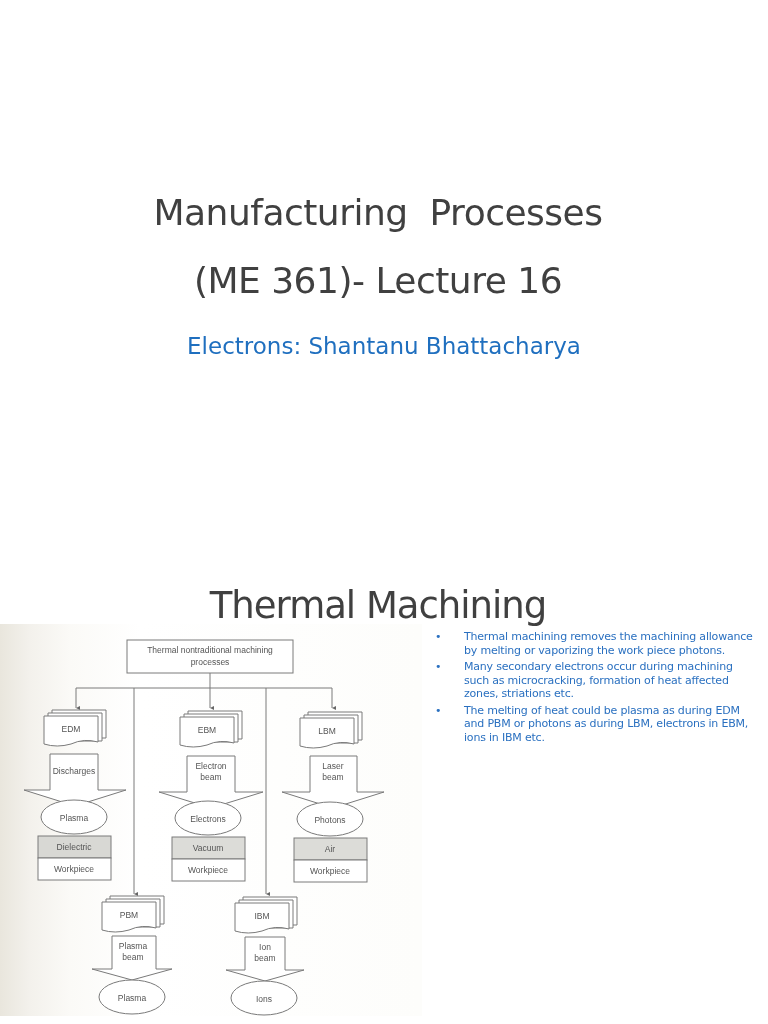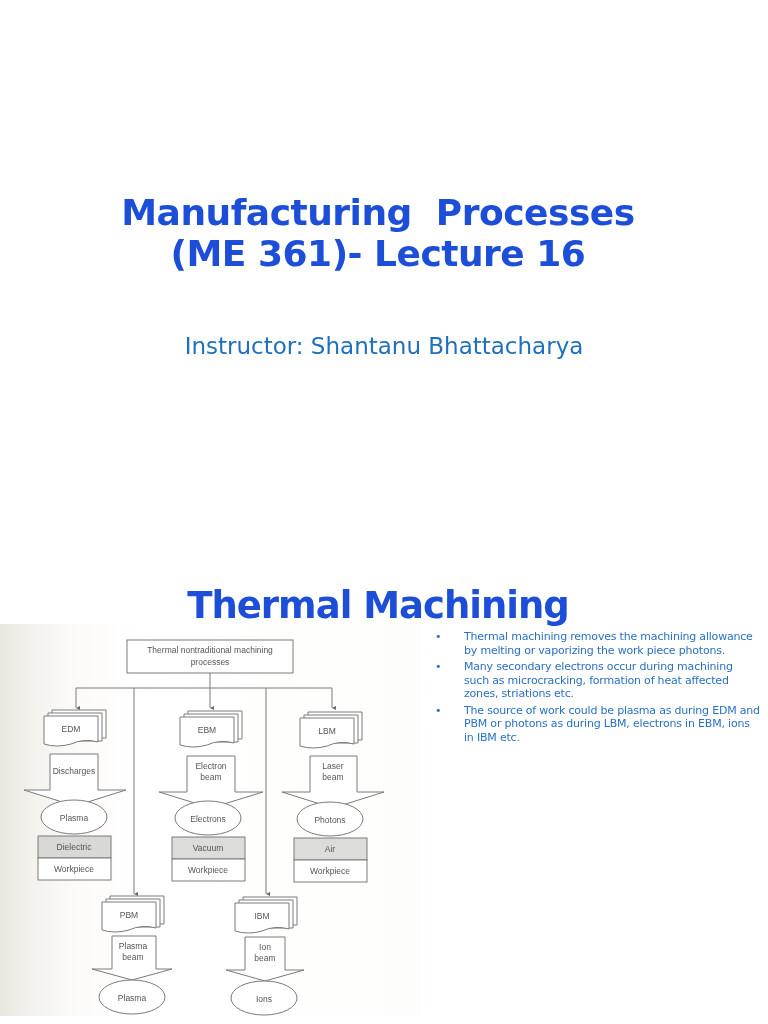--- a/index.html
+++ b/index.html
@@ -3,25 +3,25 @@
 <meta charset="utf-8">
 <style>
   html, body { margin: 0; padding: 0; }
   body {
     width: 768px; height: 1024px; position: relative; overflow: hidden;
     background: #ffffff;
     font-family: "Liberation Sans", sans-serif;
   }
   .slide-title {
     position: absolute; left: 0; width: 756px; text-align: center;
-    color: #1d4ed8; font-family: "DejaVu Sans", sans-serif;
-    font-weight: bold; letter-spacing: -0.5px;
+    color: #404040; font-family: "DejaVu Sans", sans-serif;
+    font-weight: normal; letter-spacing: -0.5px;
   }
   #title-line1 { top: 192px; font-size: 36px; }
-  #title-line2 { top: 233px; font-size: 36px; }
+  #title-line2 { top: 260px; font-size: 36px; }
   #instructor {
     position: absolute; top: 333px; left: 0; width: 768px; text-align: center;
     color: #1f6fbf; font-family: "DejaVu Sans", sans-serif; font-size: 23px;
   }
   #slide2-title { top: 584px; font-size: 37px; letter-spacing: -1px; text-align: center; }
 
   
   #figure {
     position: absolute; left: 0; top: 624px; width: 422px; height: 392px;
     background: linear-gradient(to right, #e9e6dd 0px, #f3f1ec 30px, #fbfaf7 70px, #ffffff 140px, #fdfdfb 420px);
@@ -38,21 +38,21 @@
   .bullet { display: flex; margin-bottom: 3px; }
   .bullet-dot { width: 34px; flex: none; padding-left: 5px; box-sizing: border-box; }
   .bullet-text { flex: 1; letter-spacing: -0.2px; }
 </style>
 </head>
 <body>
 
 <div>
   <div id="title-line1" class="slide-title" style="white-space:pre;">Manufacturing  Processes</div>
   <div id="title-line2" class="slide-title">(ME 361)- Lecture 16</div>
-  <div id="instructor">Instructor: Shantanu Bhattacharya</div>
+  <div id="instructor">Electrons: Shantanu Bhattacharya</div>
 </div>
 
 <div>
   <div id="slide2-title" class="slide-title">Thermal Machining</div>
 
   <div id="figure">
     <svg width="422" height="392" viewBox="0 632 422 392" xmlns="http://www.w3.org/2000/svg">
       <defs>
         <marker id="arr" markerWidth="6" markerHeight="6" refX="3" refY="5" orient="auto">
           <path d="M1,1 L3,5 L5,1 Z" fill="#666"></path>
@@ -158,16 +158,16 @@
     <div class="bullet">
       <span class="bullet-dot">•</span>
       <span class="bullet-text">Thermal machining removes the machining allowance by melting or vaporizing the work piece photons.</span>
     </div>
     <div class="bullet">
       <span class="bullet-dot">•</span>
       <span class="bullet-text">Many secondary electrons occur during machining such as microcracking, formation of heat affected zones, striations etc.</span>
     </div>
     <div class="bullet">
       <span class="bullet-dot">•</span>
-      <span class="bullet-text">The source of work could be plasma as during EDM and PBM or photons as during LBM, electrons in EBM, ions in IBM etc.</span>
+      <span class="bullet-text">The melting of heat could be plasma as during EDM and PBM or photons as during LBM, electrons in EBM, ions in IBM etc.</span>
     </div>
   </div>
 </div>
 
 </body></html>

